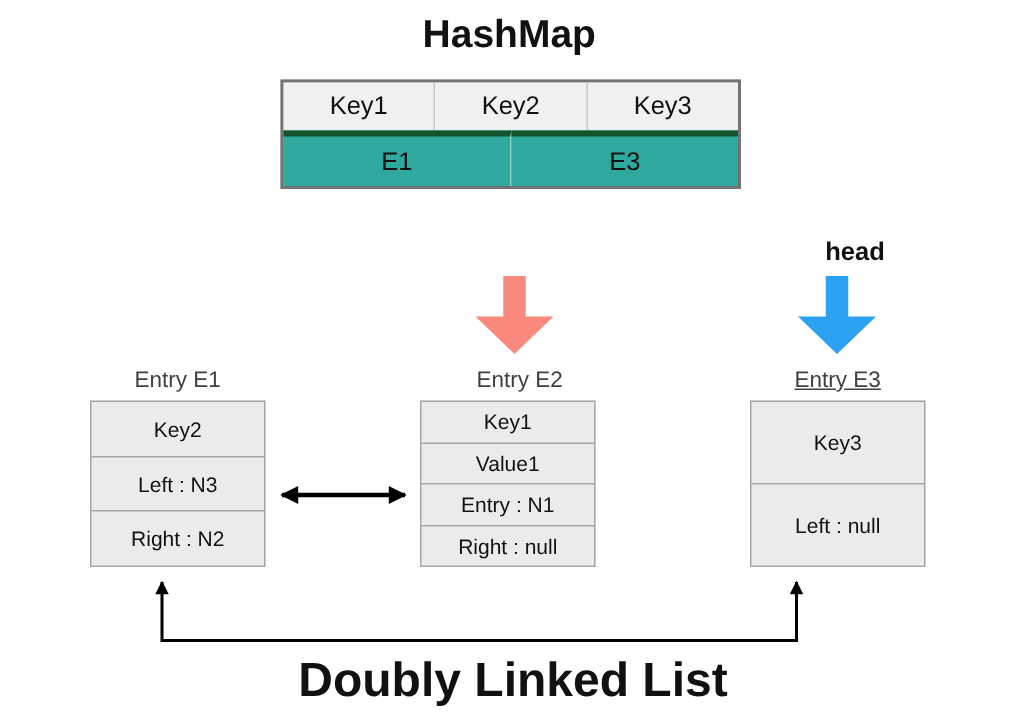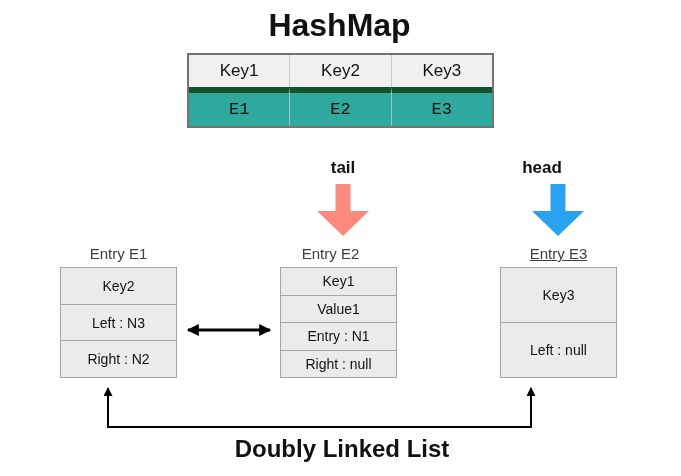--- a/index.html
+++ b/index.html
@@ -8,46 +8,46 @@
     width:681px;height:476px;
     background:#ffffff;
     font-family:"Liberation Sans", sans-serif;
     overflow:hidden;
   }
   .abs{position:absolute;}
 
   
   .page-title{
     left:187px;top:7px;width:305px;height:32px;
-    text-align:center;font-size:32px;font-weight:bold;color:#111;
+    text-align:center;font-size:26px;font-weight:bold;color:#111;
   }
 
   
   .hm-table{
     left:187px;top:53px;width:303px;
     border:2px solid #737373;
     background:#b5b5b5;
   }
   .hm-row{display:flex;}
   .hm-cell{
     width:100px;flex:1 1 0;
     display:flex;align-items:center;justify-content:center;
     font-size:17px;color:#111;
   }
   .hm-head .hm-cell{height:32px;background:#f0f0f0;border-right:1px solid #c6c6c6;}
-  .hm-body .hm-cell{height:33px;background:var(--teal,#2FA99E);border-right:1px solid #8fcdc6;border-top:6px solid #14532d;font-family:Liberation Mono, monospace;}
+  .hm-body .hm-cell{height:33px;background:var(--teal,#2FA99E);border-right:1px solid #8fcdc6;border-top:4px solid #14532d;}
   .hm-head .hm-cell:last-child,.hm-body .hm-cell:last-child{border-right:none;}
 
   
   .pointer-label{
     width:100px;top:158px;height:20px;
     text-align:center;font-size:17px;font-weight:bold;color:#111;
   }
   .tail-label{left:293px;}
-  .head-label{left:492px;text-align:center;}
+  .head-label{left:520px;text-align:center;}
 
   
   .entry-title{
     top:245px;height:18px;text-align:center;
     font-size:15px;color:#404040;
   }
   .entry-box{
     top:267px;width:117px;height:111px;
     border:1px solid #a6a6a6;
     background:#ebebeb;
@@ -56,52 +56,50 @@
   }
   .entry-row{
     flex:1 1 0;
     display:flex;align-items:center;justify-content:center;
     font-size:14px;color:#111;
     border-bottom:1px solid #a6a6a6;
   }
   .entry-row:last-child{border-bottom:none;}
 
   .e1{left:60px;}  .t1{left:60px;width:117px;}
-  .e2{left:280px;} .t2{left:272px;width:117px;}
+  .e2{left:280px;} .t2{left:288px;width:117px;}
   .e3{left:500px;} .t3{left:500px;width:117px;text-decoration:underline;}
 
   
   .diagram-caption{
     left:167px;top:435px;width:350px;height:30px;
-    text-align:center;font-size:24px;font-weight:bold;color:#111;
+    text-align:center;font-size:32px;font-weight:bold;color:#111;
   }
 
   svg.overlay{position:absolute;left:0;top:0;pointer-events:none;}
 </style>
 </head>
 <body>
 
 <div id="canvas">
 
   <div class="abs page-title">HashMap</div>
 
   <div class="abs hm-table">
     <div class="hm-row hm-head">
       <div class="hm-cell">Key1</div>
       <div class="hm-cell">Key2</div>
       <div class="hm-cell">Key3</div>
     </div>
     <div class="hm-row hm-body">
       <div class="hm-cell">E1</div>
-      <div class="hm-cell">E2</div>
       <div class="hm-cell">E3</div>
     </div>
   </div>
 
-  <div class="abs pointer-label tail-label">tail</div>
   <div class="abs pointer-label head-label">head</div>
 
   <div class="abs entry-title t1">Entry E1</div>
   <div class="abs entry-box e1">
     <div class="entry-row">Key2</div>
     <div class="entry-row">Left : N3</div>
     <div class="entry-row">Right : N2</div>
   </div>
 
   <div class="abs entry-title t2">Entry E2</div>

